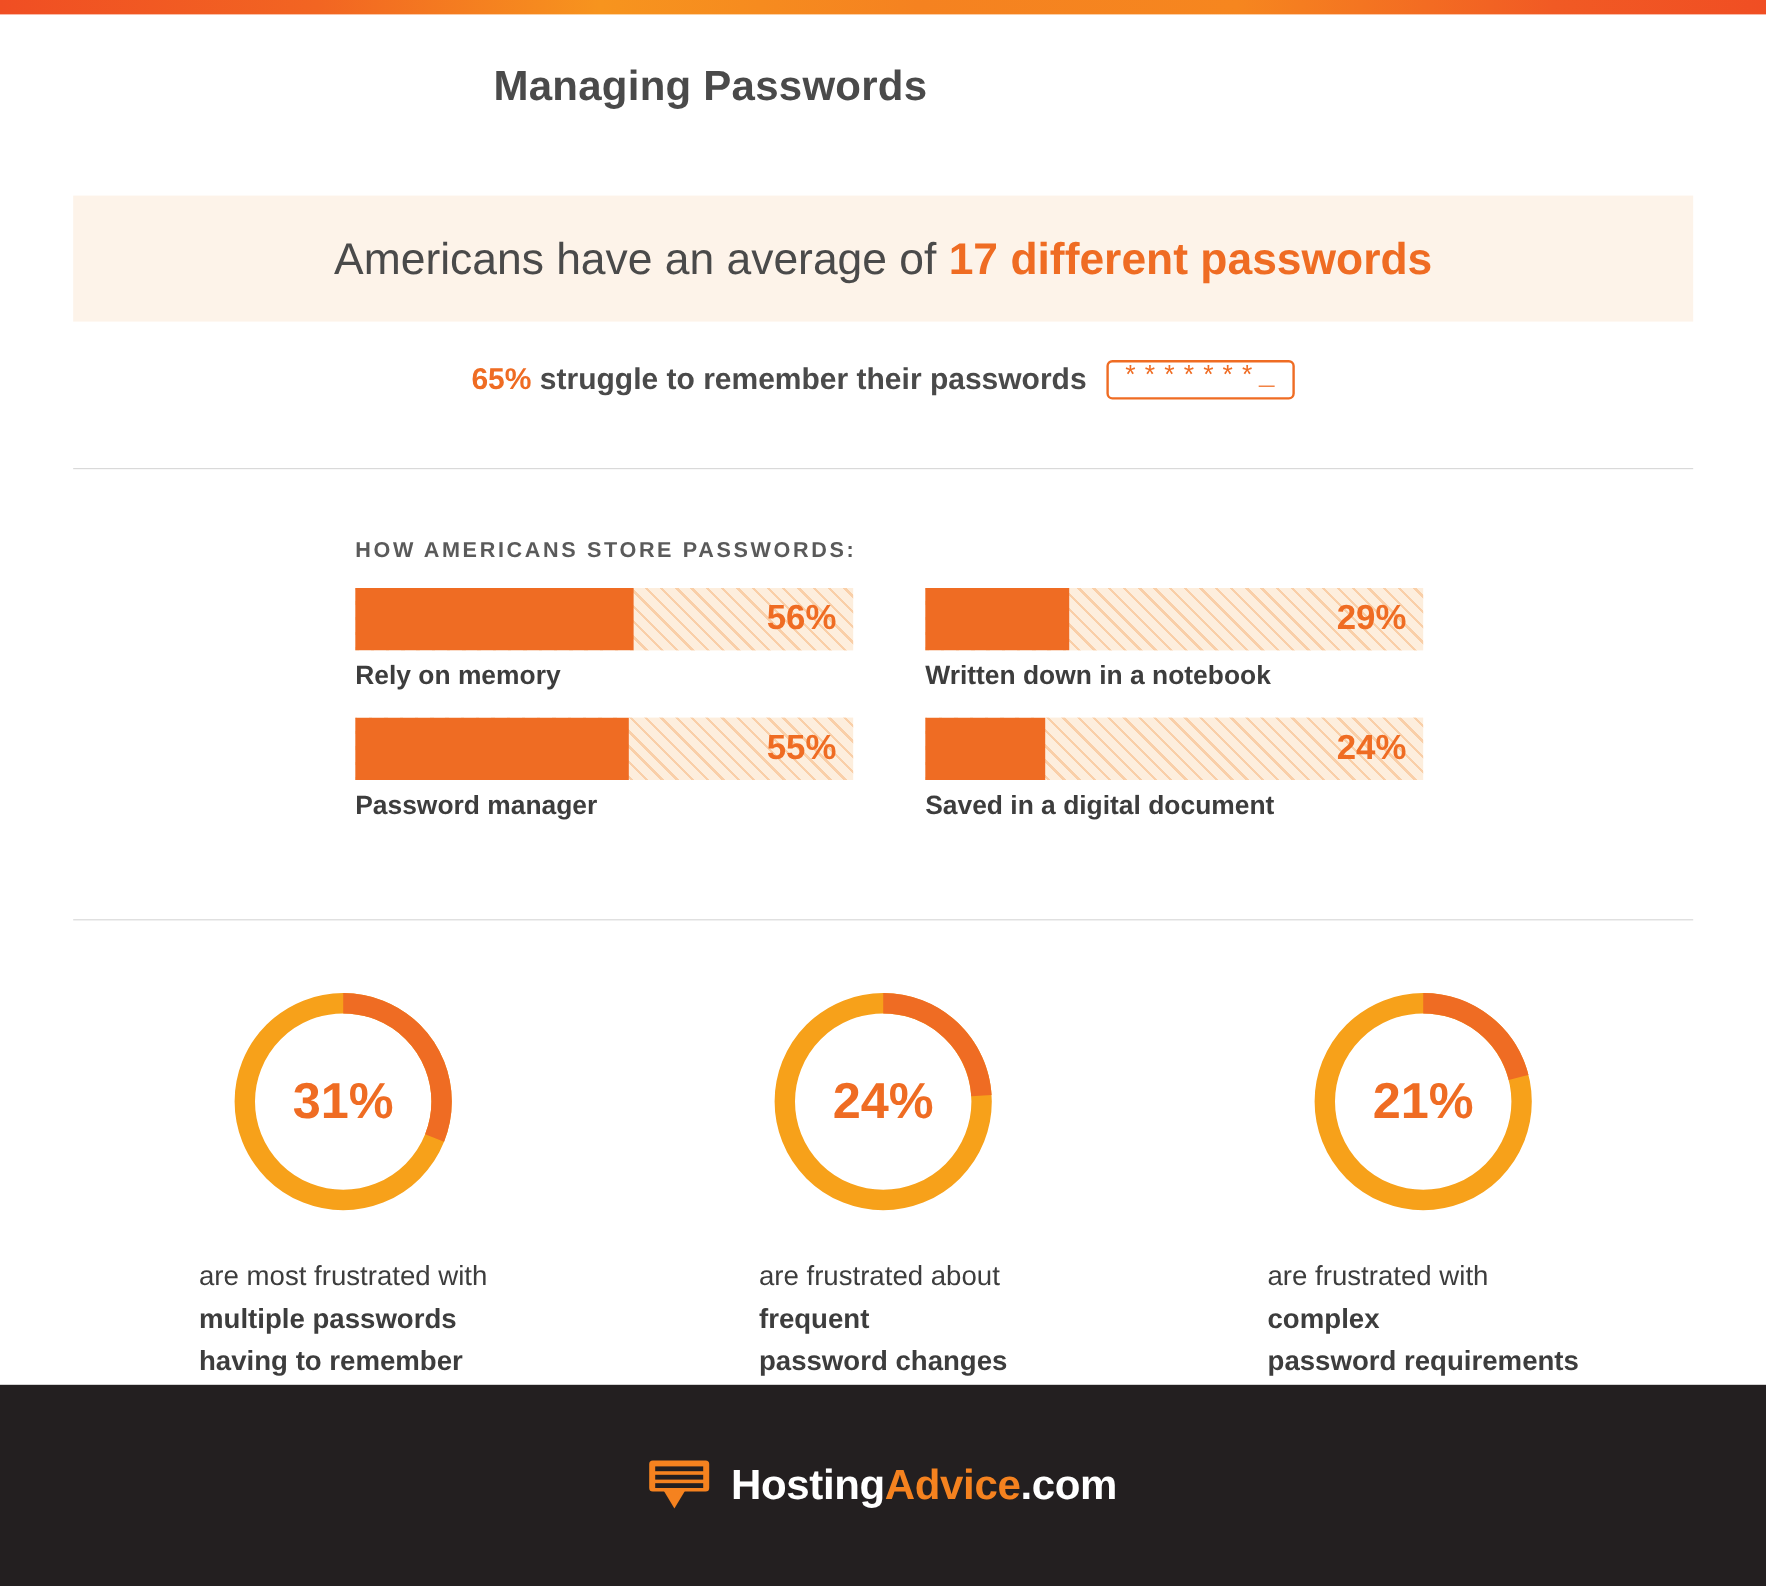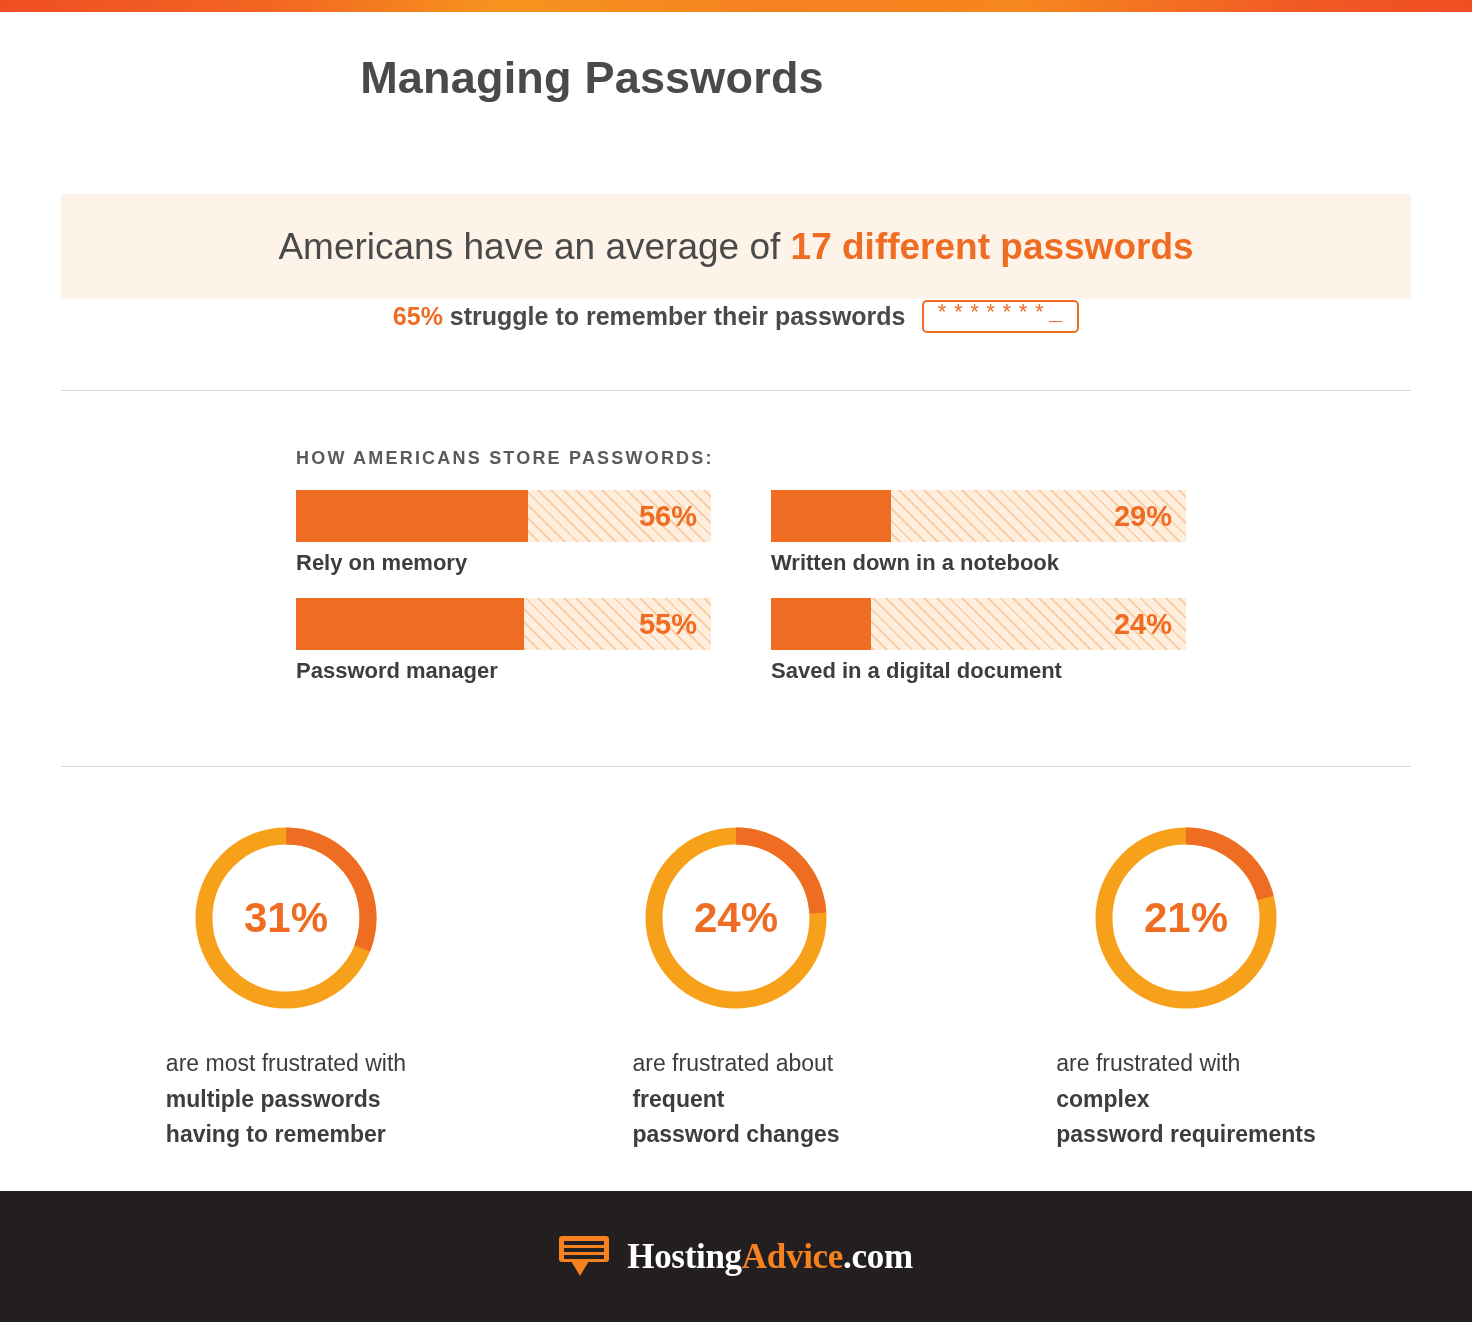--- a/index.html
+++ b/index.html
@@ -30,37 +30,36 @@
     height: 12px;
     background: linear-gradient(90deg, #f04e23 0%, #f26522 18%, #f7941e 34%, #f58220 52%, #f6861f 70%, #f15a24 88%, #f04e23 100%);
   }
   
   .title {
     position: absolute;
     top: 52px;
     left: 0;
     width: 1184px;
     text-align: center;
-    font-size: 45px;
+    font-size: 35px;
     font-weight: bold;
     color: #4a4a4a;
     letter-spacing: 0.2px;
   }
   
   .band {
     position: absolute;
     top: 163px;
     left: 61px;
     width: 1350px;
     height: 105px;
     background: #fdf3e9;
     display: flex;
     align-items: center;
     justify-content: center;
-    margin-top: 31px;
   }
   .band-text {
     font-size: 37px;
     color: #4a4a4a;
     font-weight: normal;
     white-space: nowrap;
   }
   .band-text .hl {
     color: #ef6c23;
     font-weight: bold;
@@ -201,27 +200,26 @@
     font-weight: bold;
     display: block;
   }
 
   
   .footer {
     position: absolute;
     left: 0;
     bottom: 0;
     width: 1472px;
-    height: 131px;
+    height: 168px;
     background: #231f20;
     display: flex;
     align-items: center;
     justify-content: center;
     gap: 14px;
-    font-family: Liberation Serif, serif;
   }
   .logo-mark {
     width: 54px;
     height: 46px;
     position: relative;
   }
   .logo-mark .srv {
     position: absolute;
     left: 0;
     top: 2px;

